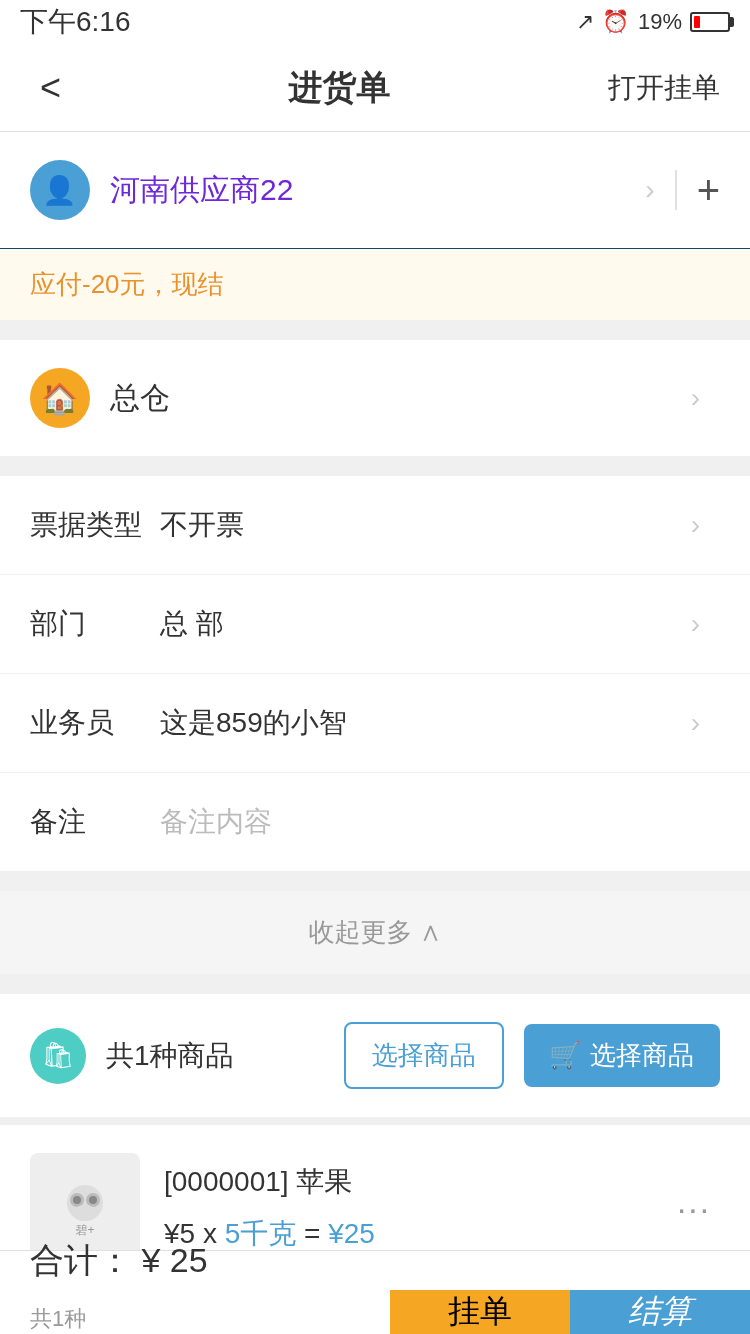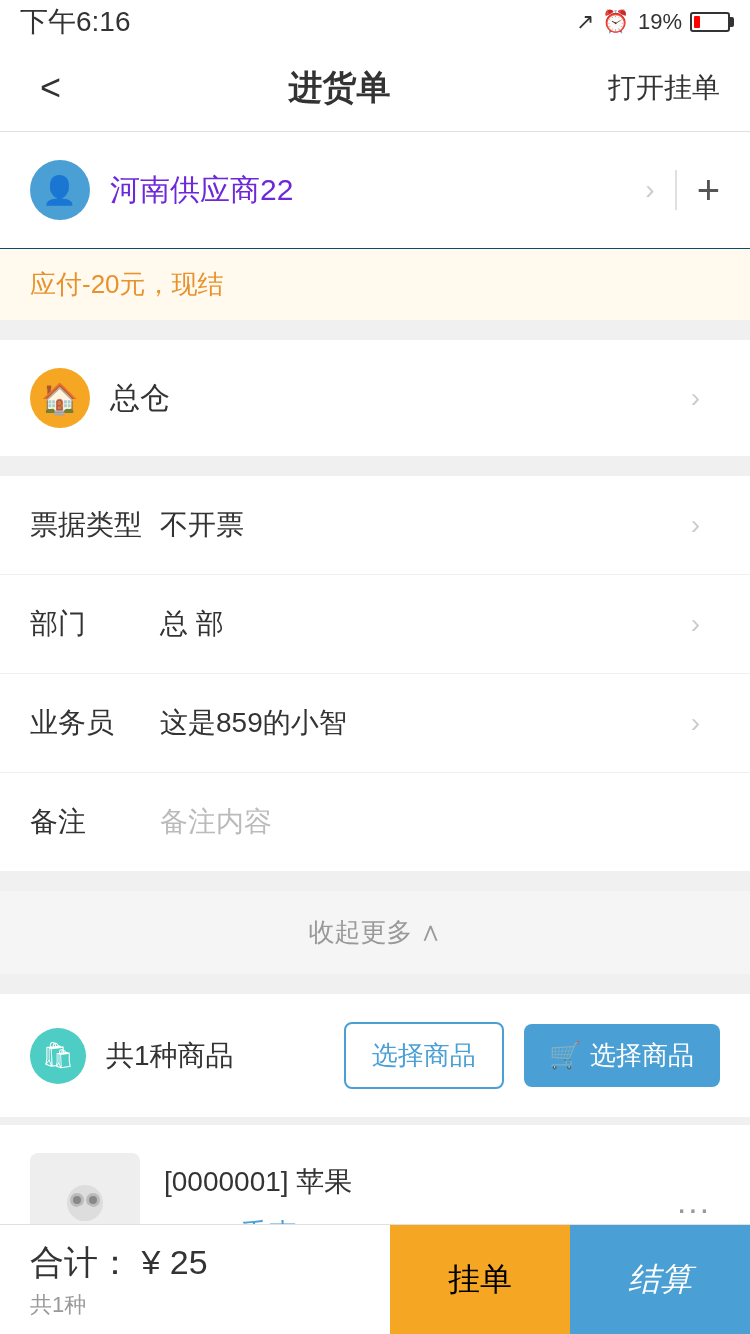--- a/index.html
+++ b/index.html
@@ -201,34 +201,35 @@
     .product-name { font-size: 28px; color: #333; margin-bottom: 14px; }
     .product-price { font-size: 28px; color: #333; }
     .product-price .highlight { color: #4a9fd4; }
     .more-btn { color: #999; font-size: 34px; cursor: pointer; padding: 10px; }
 
     
     .bottom-bar {
       position: fixed;
       bottom: 0;
       width: 750px;
-      height: 110px;
+      height: 84px;
       display: flex;
       background: #fff;
       border-top: 1px solid #e0e0e0;
+      align-items: flex-end;
     }
     .total-section {
       flex: 1;
       display: flex;
       flex-direction: column;
       justify-content: center;
       padding: 0 30px;
     }
     .total-amount { font-size: 34px; color: #333; font-weight: 500; }
-    .total-count { font-size: 22px; color: #999; margin-top: 4px; }
+    .total-count { font-size: 22px; color: #999; margin-top: 20px; }
     .btn-hang {
       width: 180px;
       background: #f5a623;
       color: #000000;
       font-size: 32px;
       font-weight: 500;
       border: none;
       cursor: pointer;
       display: flex; align-items: center; justify-content: center;
     }

